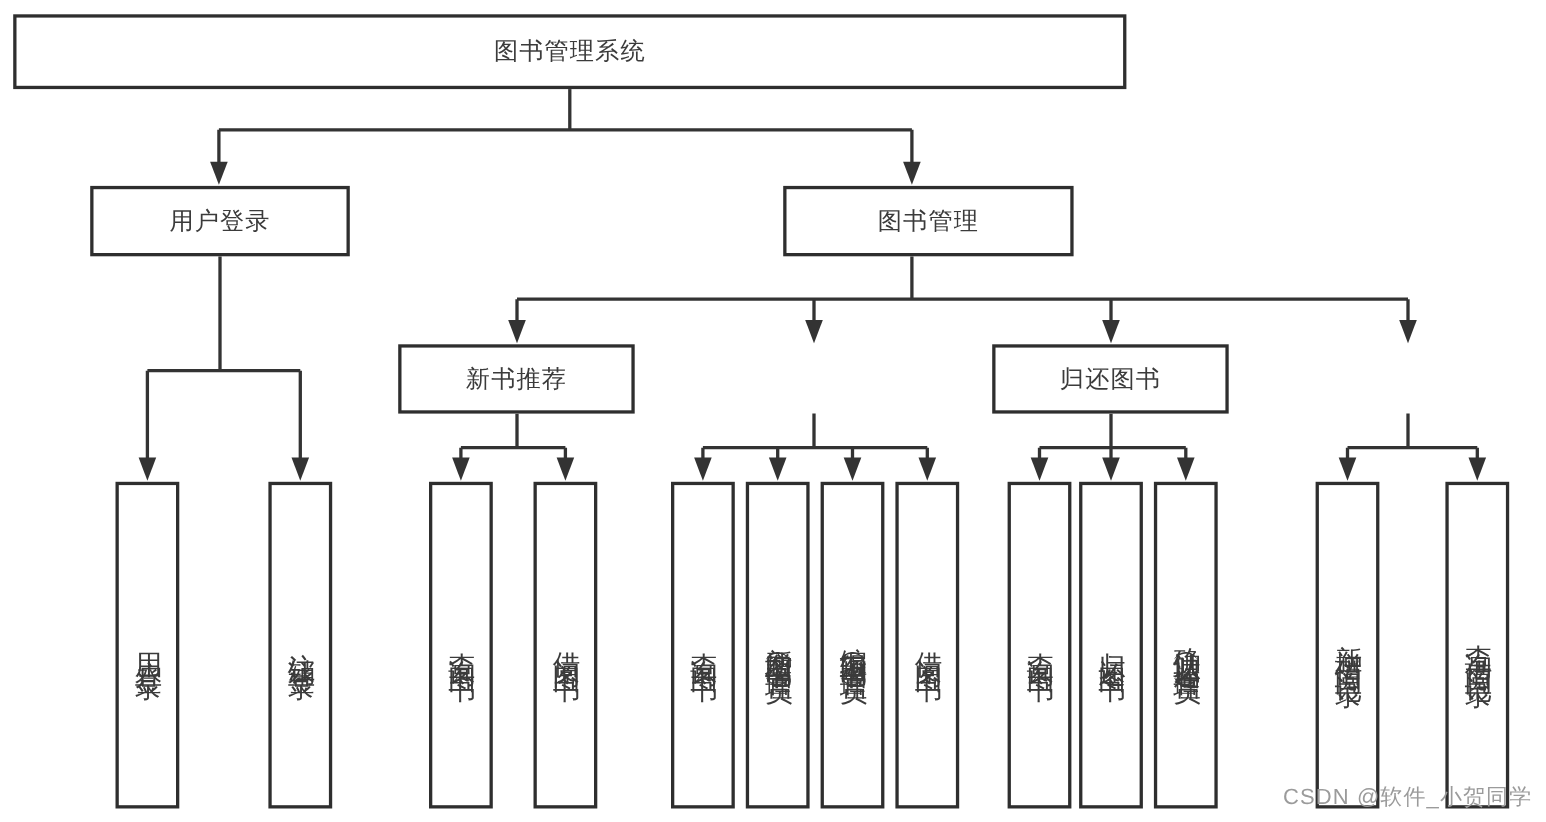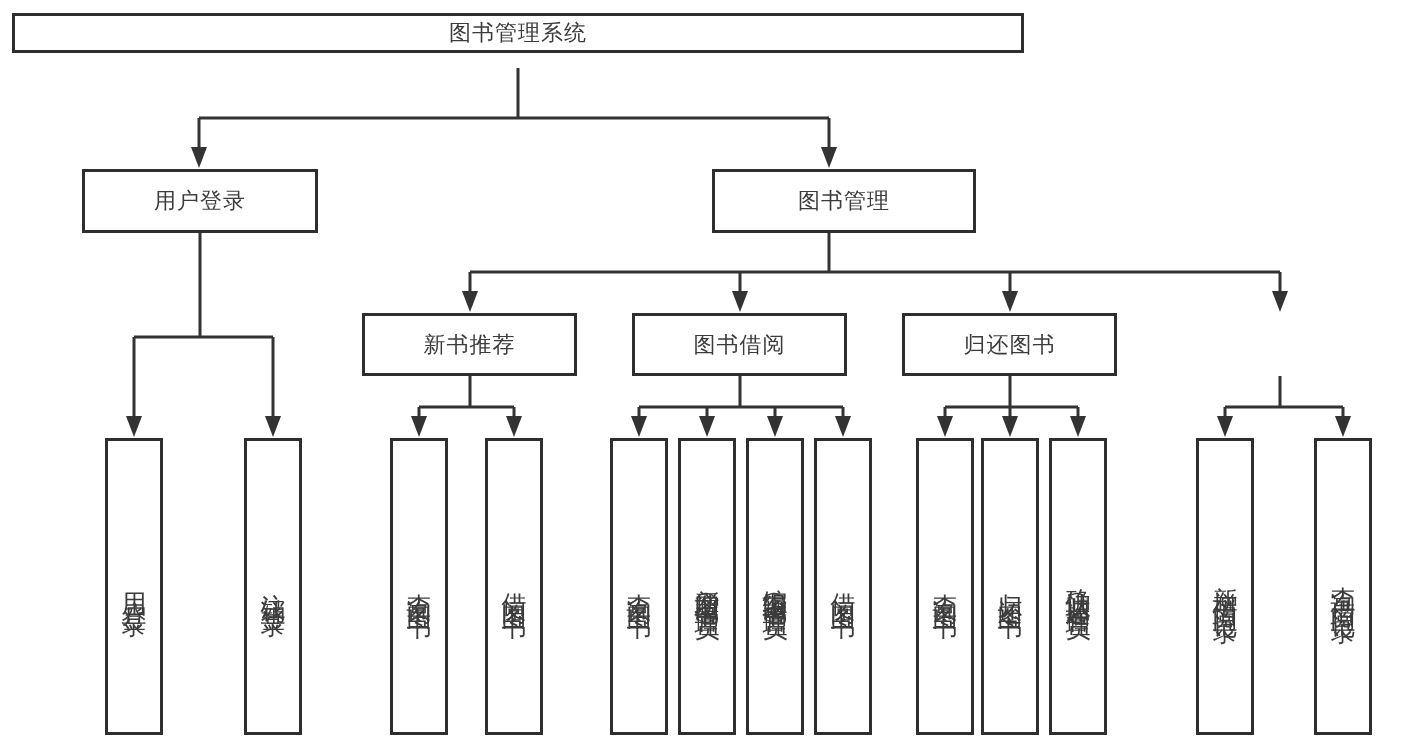--- a/index.html
+++ b/index.html
@@ -24,21 +24,21 @@
     position:absolute;
     box-sizing:border-box;
     border:3px solid var(--box-border);
     background:#ffffff;
     display:flex;
     align-items:center;
     justify-content:center;
     z-index:2;
   }
   .h-node{font-size:22px;letter-spacing:1px;white-space:nowrap;}
-  .root-node{left:12px;top:13px;width:1012px;height:40px;}
+  .root-node{left:12px;top:13px;width:1012px;height:68px;}
   .l1-user{left:82px;top:169px;width:236px;height:64px;}
   .l1-mgmt{left:712px;top:169px;width:264px;height:64px;}
   .l2{top:313px;width:215px;height:63px;font-family:Liberation Mono, monospace;}
   .leaf{top:438px;width:58px;height:297px;}
   .v-label{
     writing-mode:vertical-rl;
     text-orientation:mixed;
     font-size:25px;
     letter-spacing:7px;
     line-height:1;
@@ -92,21 +92,20 @@
       <polygon points="1335,416 1351,416 1343,437"></polygon>
     </g>
   </svg>
 
   <div class="node h-node root-node">图书管理系统</div>
 
   <div class="node h-node l1-user">用户登录</div>
   <div class="node h-node l1-mgmt">图书管理</div>
 
   <div class="node h-node l2" style="left:362px">新书推荐</div>
-  <div class="node h-node l2" style="left:632px">图书借阅</div>
   <div class="node h-node l2" style="left:902px">归还图书</div>
 
   <div class="node leaf" style="left:105px">
     <span class="v-label">用户登录</span>
   </div>
   <div class="node leaf" style="left:244px">
     <span class="v-label">注销登录</span>
   </div>
 
   <div class="node leaf" style="left:390px">
@@ -139,14 +138,15 @@
     <span class="v-label tight">确认归还（管理员）</span>
   </div>
 
   <div class="node leaf" style="left:1196px">
     <span class="v-label">新增借阅记录</span>
   </div>
   <div class="node leaf" style="left:1314px">
     <span class="v-label">查询借阅记录</span>
   </div>
 
+  <div class="watermark">CSDN @软件_小贺同学</div>
 
 </div>
 
 </body></html>

